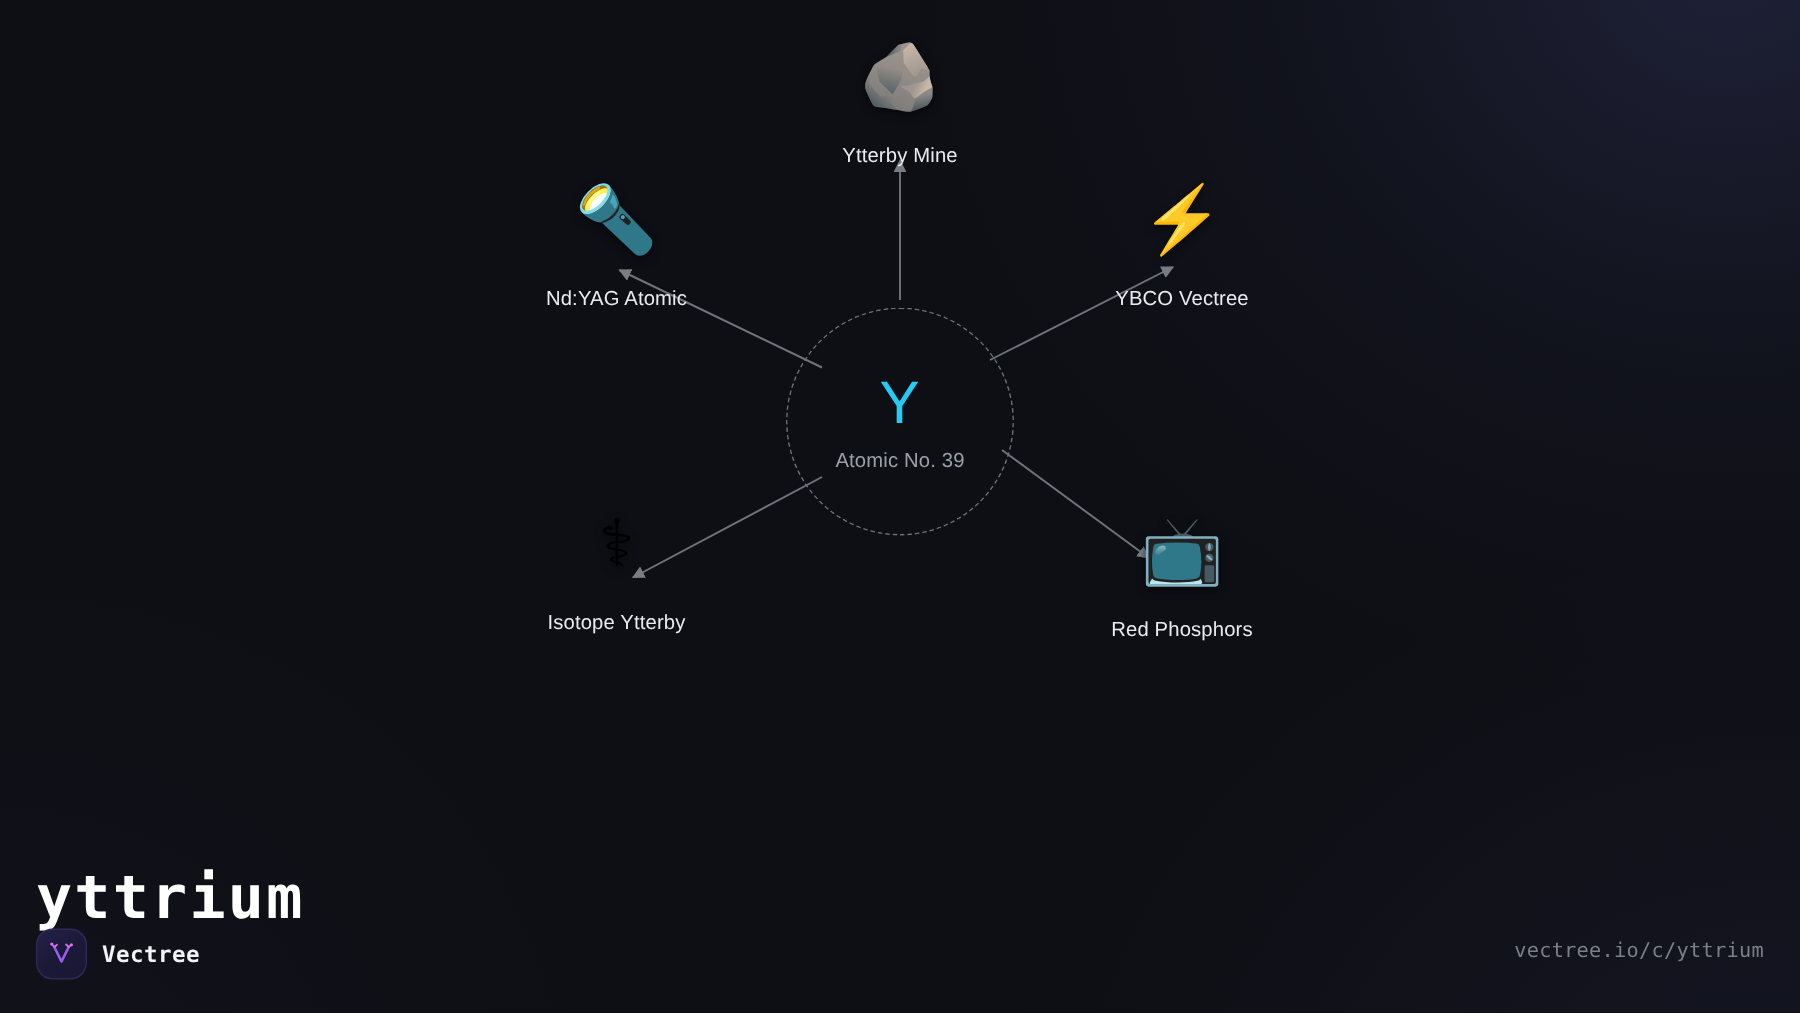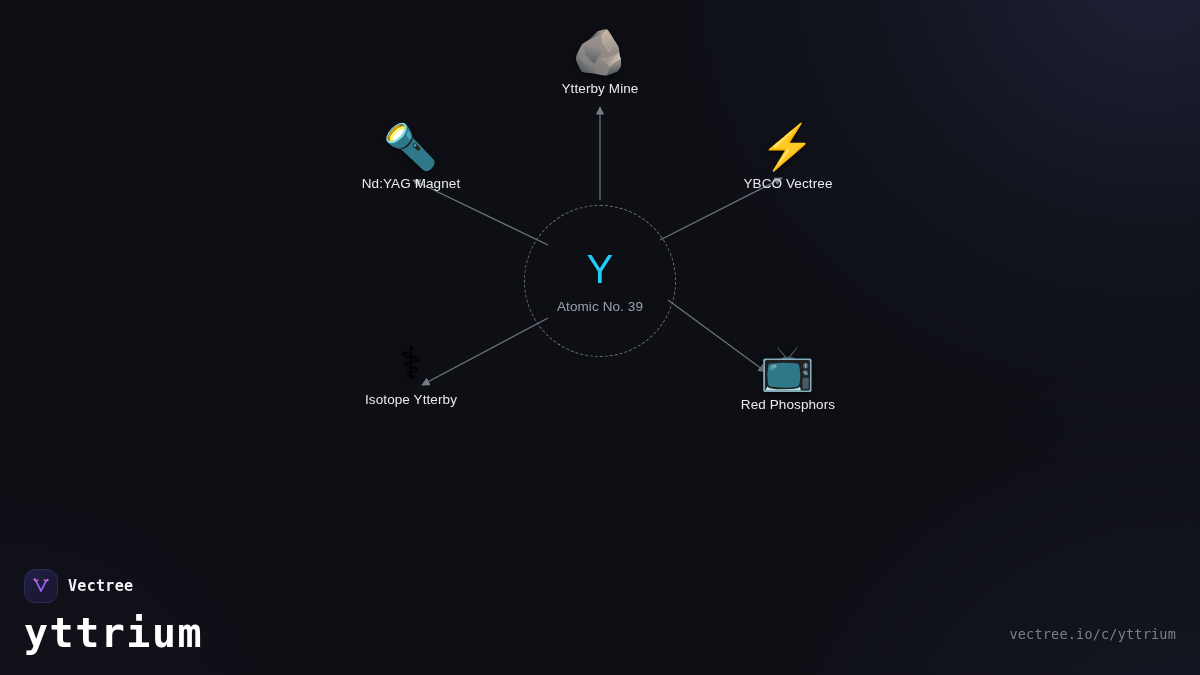--- a/index.html
+++ b/index.html
@@ -99,21 +99,21 @@
     align-items: center;
   }
   .node-icon {
     font-size: 44px;
     line-height: 52px;
     height: 52px;
     display: block;
     filter: drop-shadow(0 2px 3px rgba(0,0,0,0.55));
   }
   .node-label {
-    margin-top: 3px;
+    margin-top: 18px;
     font-size: 13.5px;
     color: #e9ebef;
     letter-spacing: .1px;
     white-space: nowrap;
   }
 
   
   #brand {
     position: absolute;
     left: 24px;
@@ -190,47 +190,47 @@
     <div id="center-sub">Atomic No. 39</div>
   </div>
 
   <div id="node-layer">
       <div class="node" style="left: 600px; top: 26px;">
         <span class="node-icon">🪨</span>
         <span class="node-label">Ytterby Mine</span>
       </div>
       <div class="node" style="left: 411px; top: 121px;">
         <span class="node-icon">🔦</span>
-        <span class="node-label">Nd:YAG Magnet</span>
+        <span class="node-label">Nd:YAG Atomic</span>
       </div>
       <div class="node" style="left: 788px; top: 121px;">
         <span class="node-icon">⚡</span>
         <span class="node-label">YBCO Vectree</span>
       </div>
       <div class="node" style="left: 411px; top: 337px;">
         <span class="node-icon">⚕</span>
         <span class="node-label">Isotope Ytterby</span>
       </div>
       <div class="node" style="left: 788px; top: 342px;">
         <span class="node-icon">📺</span>
         <span class="node-label">Red Phosphors</span>
       </div>
     </div>
 
   <div id="brand">
+    <div id="page-title">yttrium</div>
     <div id="brand-row">
       <div id="brand-logo">
         <svg width="20" height="20" viewBox="0 0 24 24" aria-hidden="true">
           <path d="M6.2 6.4 L12 18 L17.8 6.4" fill="none" stroke="#9b5cf0" stroke-width="2.1" stroke-linecap="round" stroke-linejoin="round"></path>
           <path d="M6.2 6.4 L4.3 4.2 M6.2 6.4 L8.4 4.6" fill="none" stroke="#d46ce8" stroke-width="1.5" stroke-linecap="round"></path>
           <path d="M17.8 6.4 L15.7 4.4 M17.8 6.4 L19.9 4.8" fill="none" stroke="#d46ce8" stroke-width="1.5" stroke-linecap="round"></path>
           <circle cx="4.2" cy="4.0" r="1.25" fill="#e071ef"></circle>
           <circle cx="19.9" cy="4.6" r="1.25" fill="#e071ef"></circle>
         </svg>
       </div>
       <div id="brand-name">Vectree</div>
     </div>
-    <div id="page-title">yttrium</div>
   </div>
 
   <div id="footer-url">vectree.io/c/yttrium</div>
 
 </div>
 
 </body></html>

